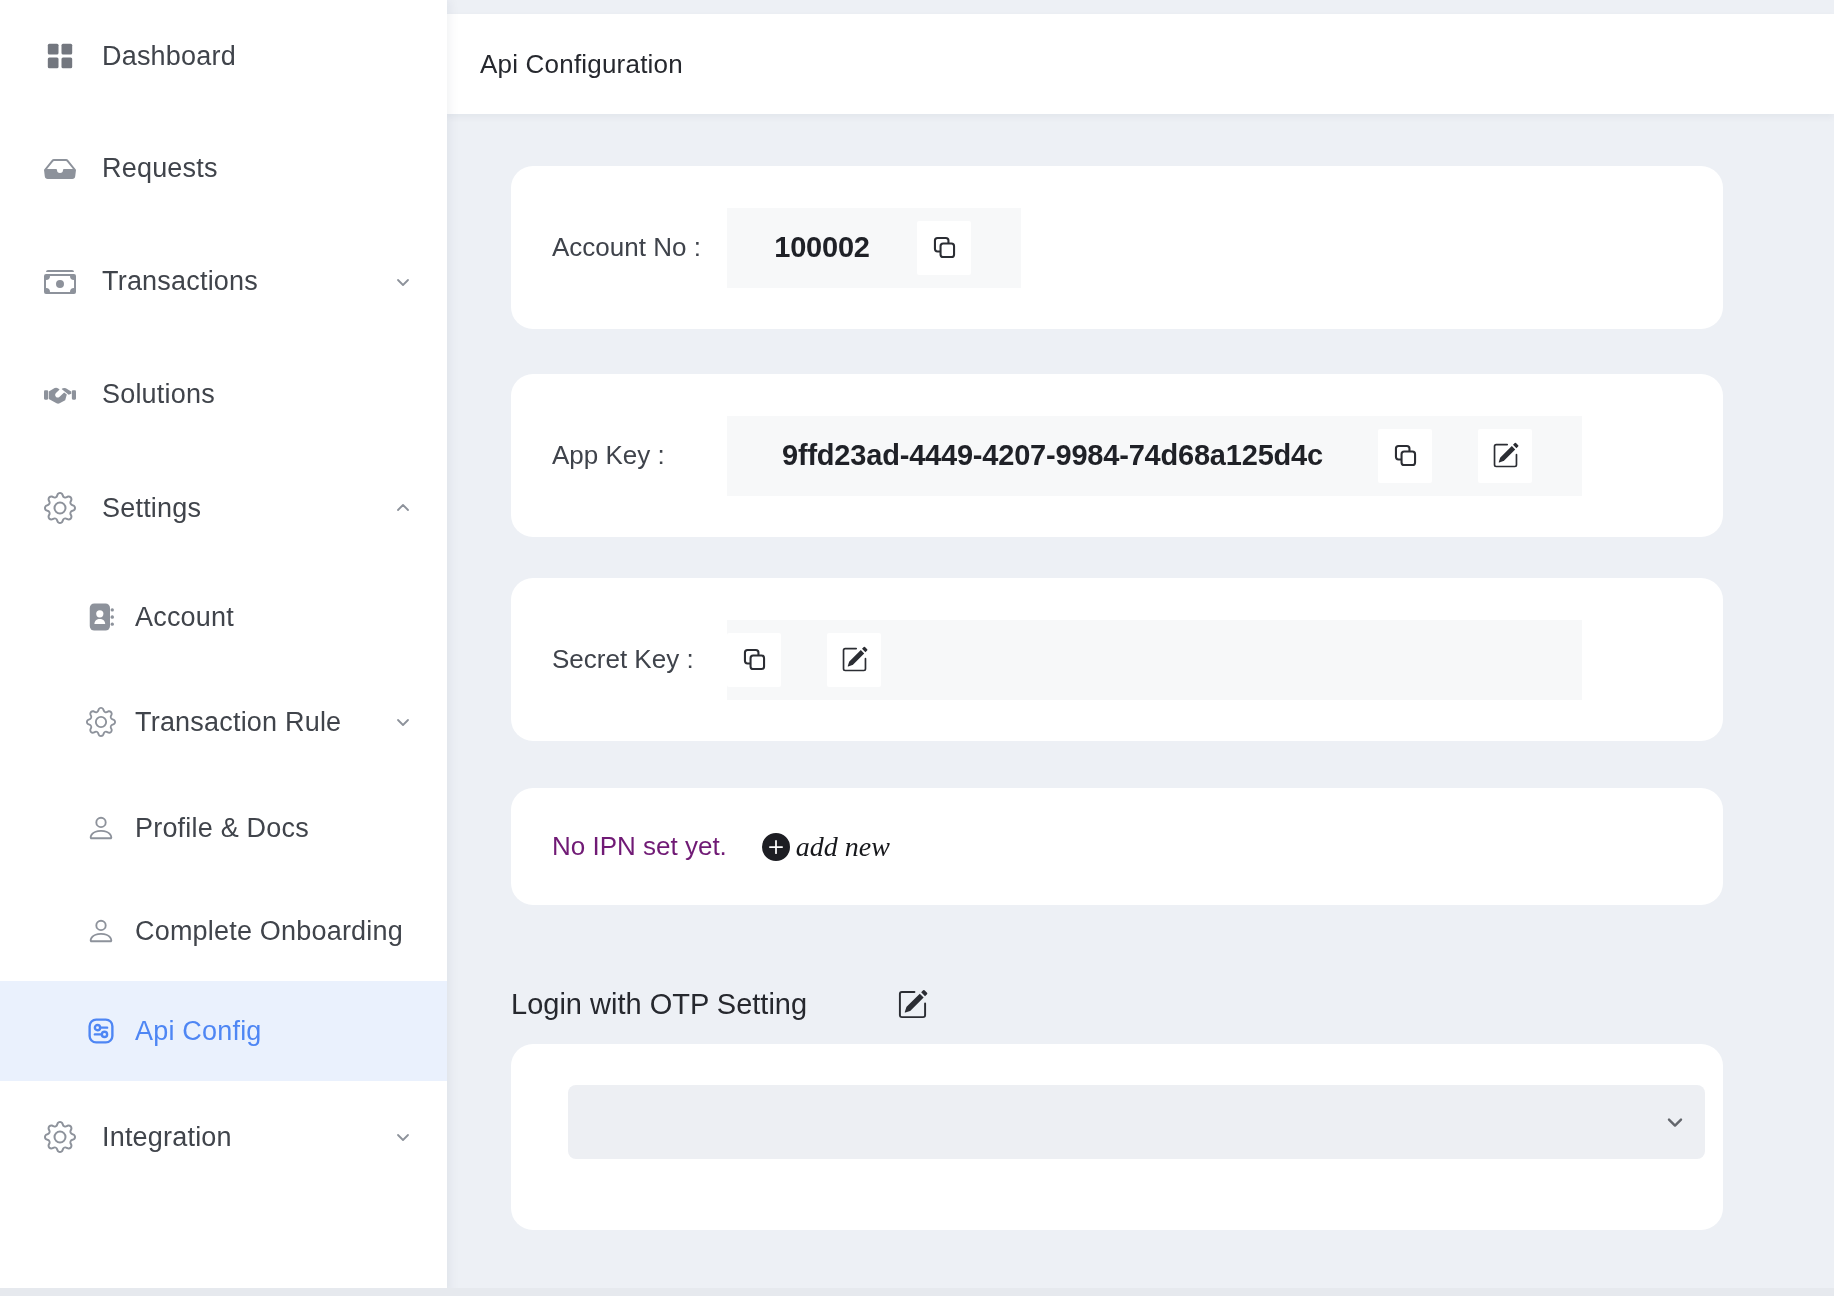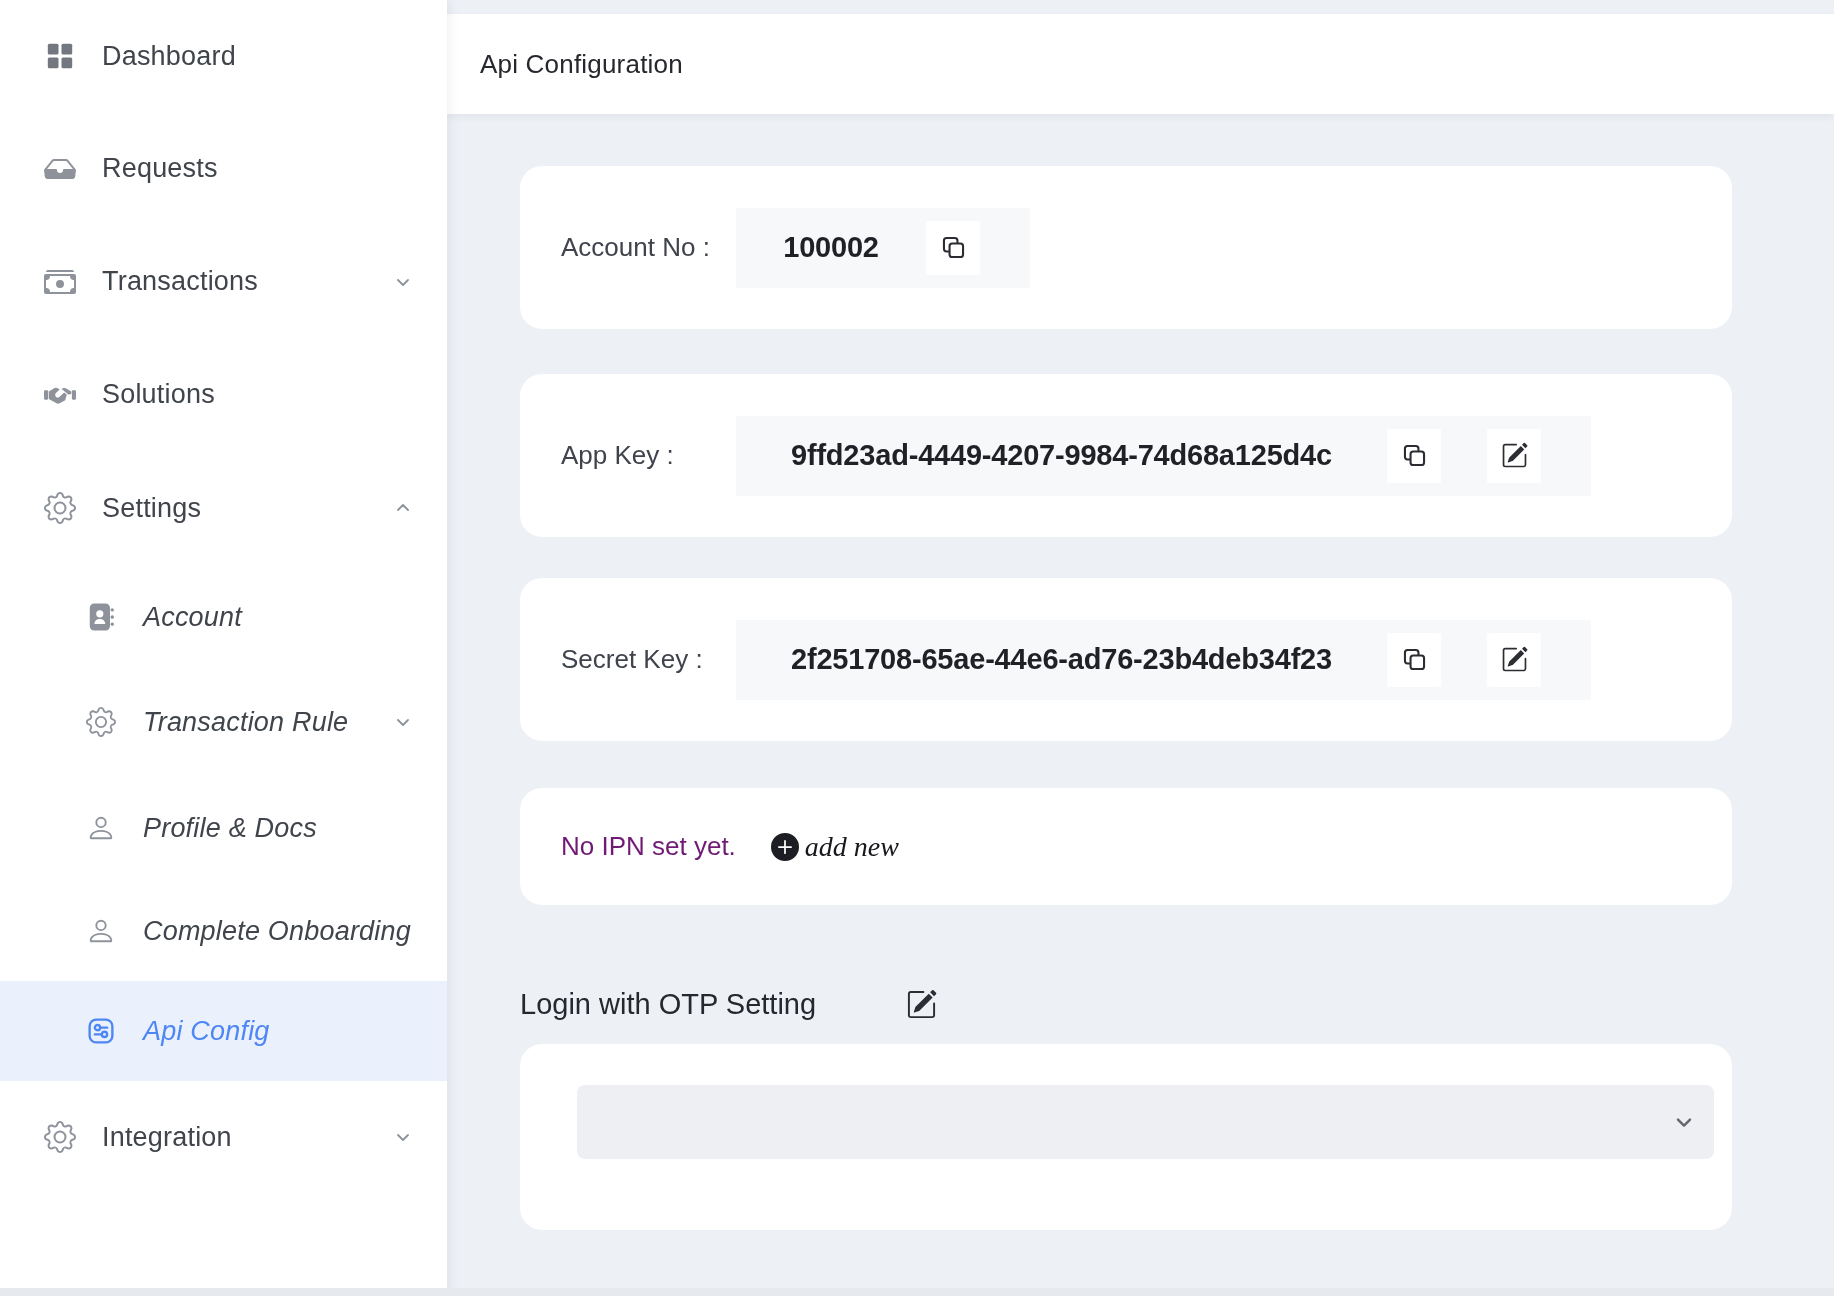--- a/index.html
+++ b/index.html
@@ -10,32 +10,32 @@
            box-shadow:3px 0 10px rgba(20,35,60,.06);box-sizing:border-box;z-index:2;}
   .nav-row{position:relative;display:flex;align-items:center;cursor:pointer;}
   .nav-row.top{padding-left:44px;}
   .nav-row.sub{padding-left:86px;}
   .r-dash{height:112px}.r-req{height:113px}.r-trans{height:113px}.r-sol{height:113px}.r-set{height:114px}
   .r-acc{height:104px}.r-rule{height:106px}.r-prof{height:106px}.r-comp{height:100px}.r-api{height:100px}.r-int{height:112px}
   .nav-icon{width:32px;height:32px;color:#8d929b;flex:none;display:flex;align-items:center;justify-content:center;}
   .nav-icon.icon-dark{color:#73777f;}
   .sub .nav-icon{width:30px;height:30px;}
   .nav-label{margin-left:26px;font-size:27px;color:#40444b;font-weight:500;letter-spacing:.2px;white-space:nowrap;}
-  .sub .nav-label{margin-left:27px;font-style:italic;}
+  .sub .nav-label{margin-left:19px;}
   .chev{position:absolute;left:393px;top:50%;transform:translateY(-50%);color:#8d929b;display:flex;}
   .nav-row.active{background:#eaf1fd;}
   .nav-row.active .nav-label{color:#4e86f4;}
   .nav-row.active .nav-icon{color:#4e86f4;}
 
   
   .main{position:absolute;left:447px;top:0;width:1387px;height:1296px;}
   .header{position:absolute;top:14px;left:0;width:100%;height:100px;background:#ffffff;
           display:flex;align-items:center;box-shadow:0 3px 7px rgba(20,35,60,.05);}
   .title{margin-left:33px;font-size:26px;color:#26282e;font-weight:500;letter-spacing:.2px;}
-  .content{position:absolute;top:114px;left:73px;width:1212px;}
+  .content{position:absolute;top:114px;left:64px;width:1212px;}
 
   .card{background:#ffffff;border-radius:22px;box-sizing:border-box;}
   .field-card{height:163px;display:flex;align-items:center;padding-left:41px;}
   .card1{margin-top:52px;}
   .card2{margin-top:45px;}
   .card3{margin-top:41px;}
   .card-ipn{margin-top:47px;height:117px;display:flex;align-items:center;padding-left:41px;}
 
   .field-label{width:175px;font-size:26px;color:#3f434b;flex:none;white-space:nowrap;}
   .value-strip{height:80px;background:#f7f8f9;display:flex;align-items:center;padding-right:50px;box-sizing:border-box;}
@@ -249,21 +249,20 @@
                 <path d="M1 13.5A1.5 1.5 0 0 0 2.5 15h11a1.5 1.5 0 0 0 1.5-1.5v-6a.5.5 0 0 0-1 0v6a.5.5 0 0 1-.5.5h-11a.5.5 0 0 1-.5-.5v-11a.5.5 0 0 1 .5-.5H9a.5.5 0 0 0 0-1H2.5A1.5 1.5 0 0 0 1 2.5v11z"></path>
               </svg>
             </span>
           </button>
         </div>
       </div>
 
       <div class="card field-card card3">
         <span class="field-label">Secret Key :</span>
         <div class="value-strip wide">
-          <span class="value-text">2f251708-65ae-44e6-ad76-23b4deb34f23</span>
           <button class="icon-btn">
             <span style="display:flex">
               <svg width="27" height="27" viewBox="0 0 26 26" fill="none" stroke="#2b2d33" stroke-width="2">
                 <rect x="3.8" y="3.8" width="13" height="13" rx="2.5"></rect>
                 <rect x="9.2" y="9.2" width="13" height="13" rx="2.5" fill="#ffffff"></rect>
               </svg>
             </span>
           </button>
           <button class="icon-btn">
             <span style="display:flex">

